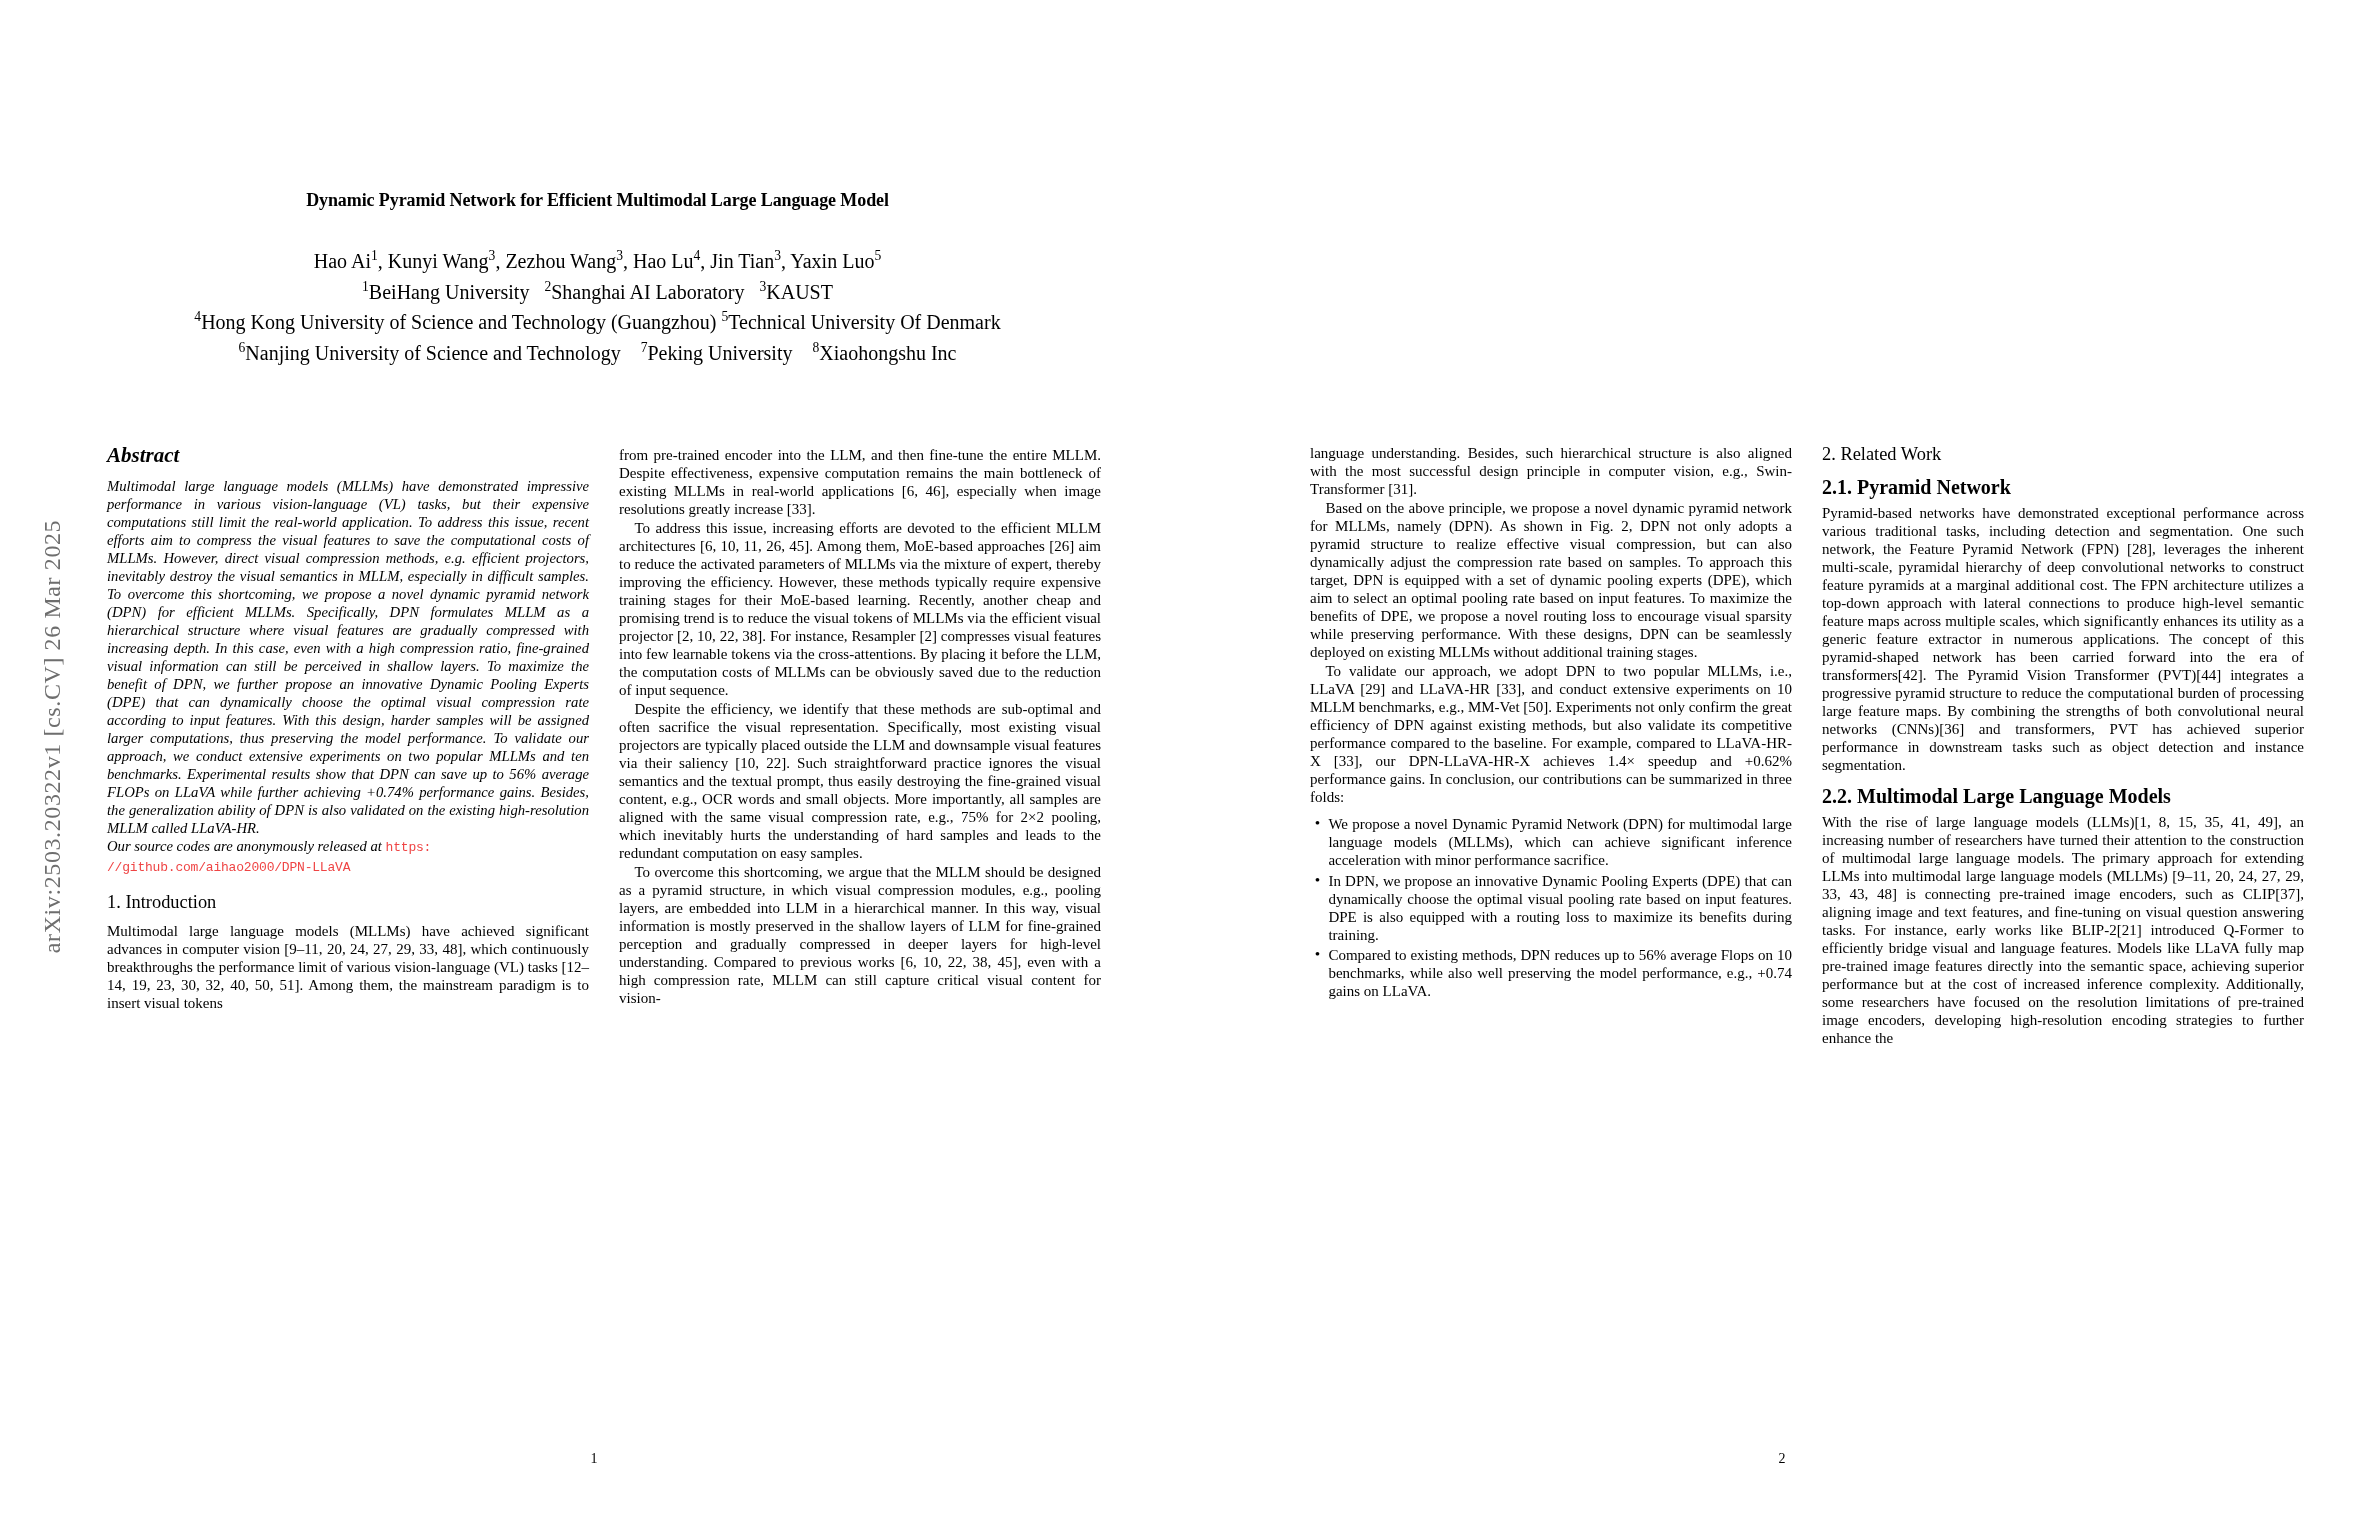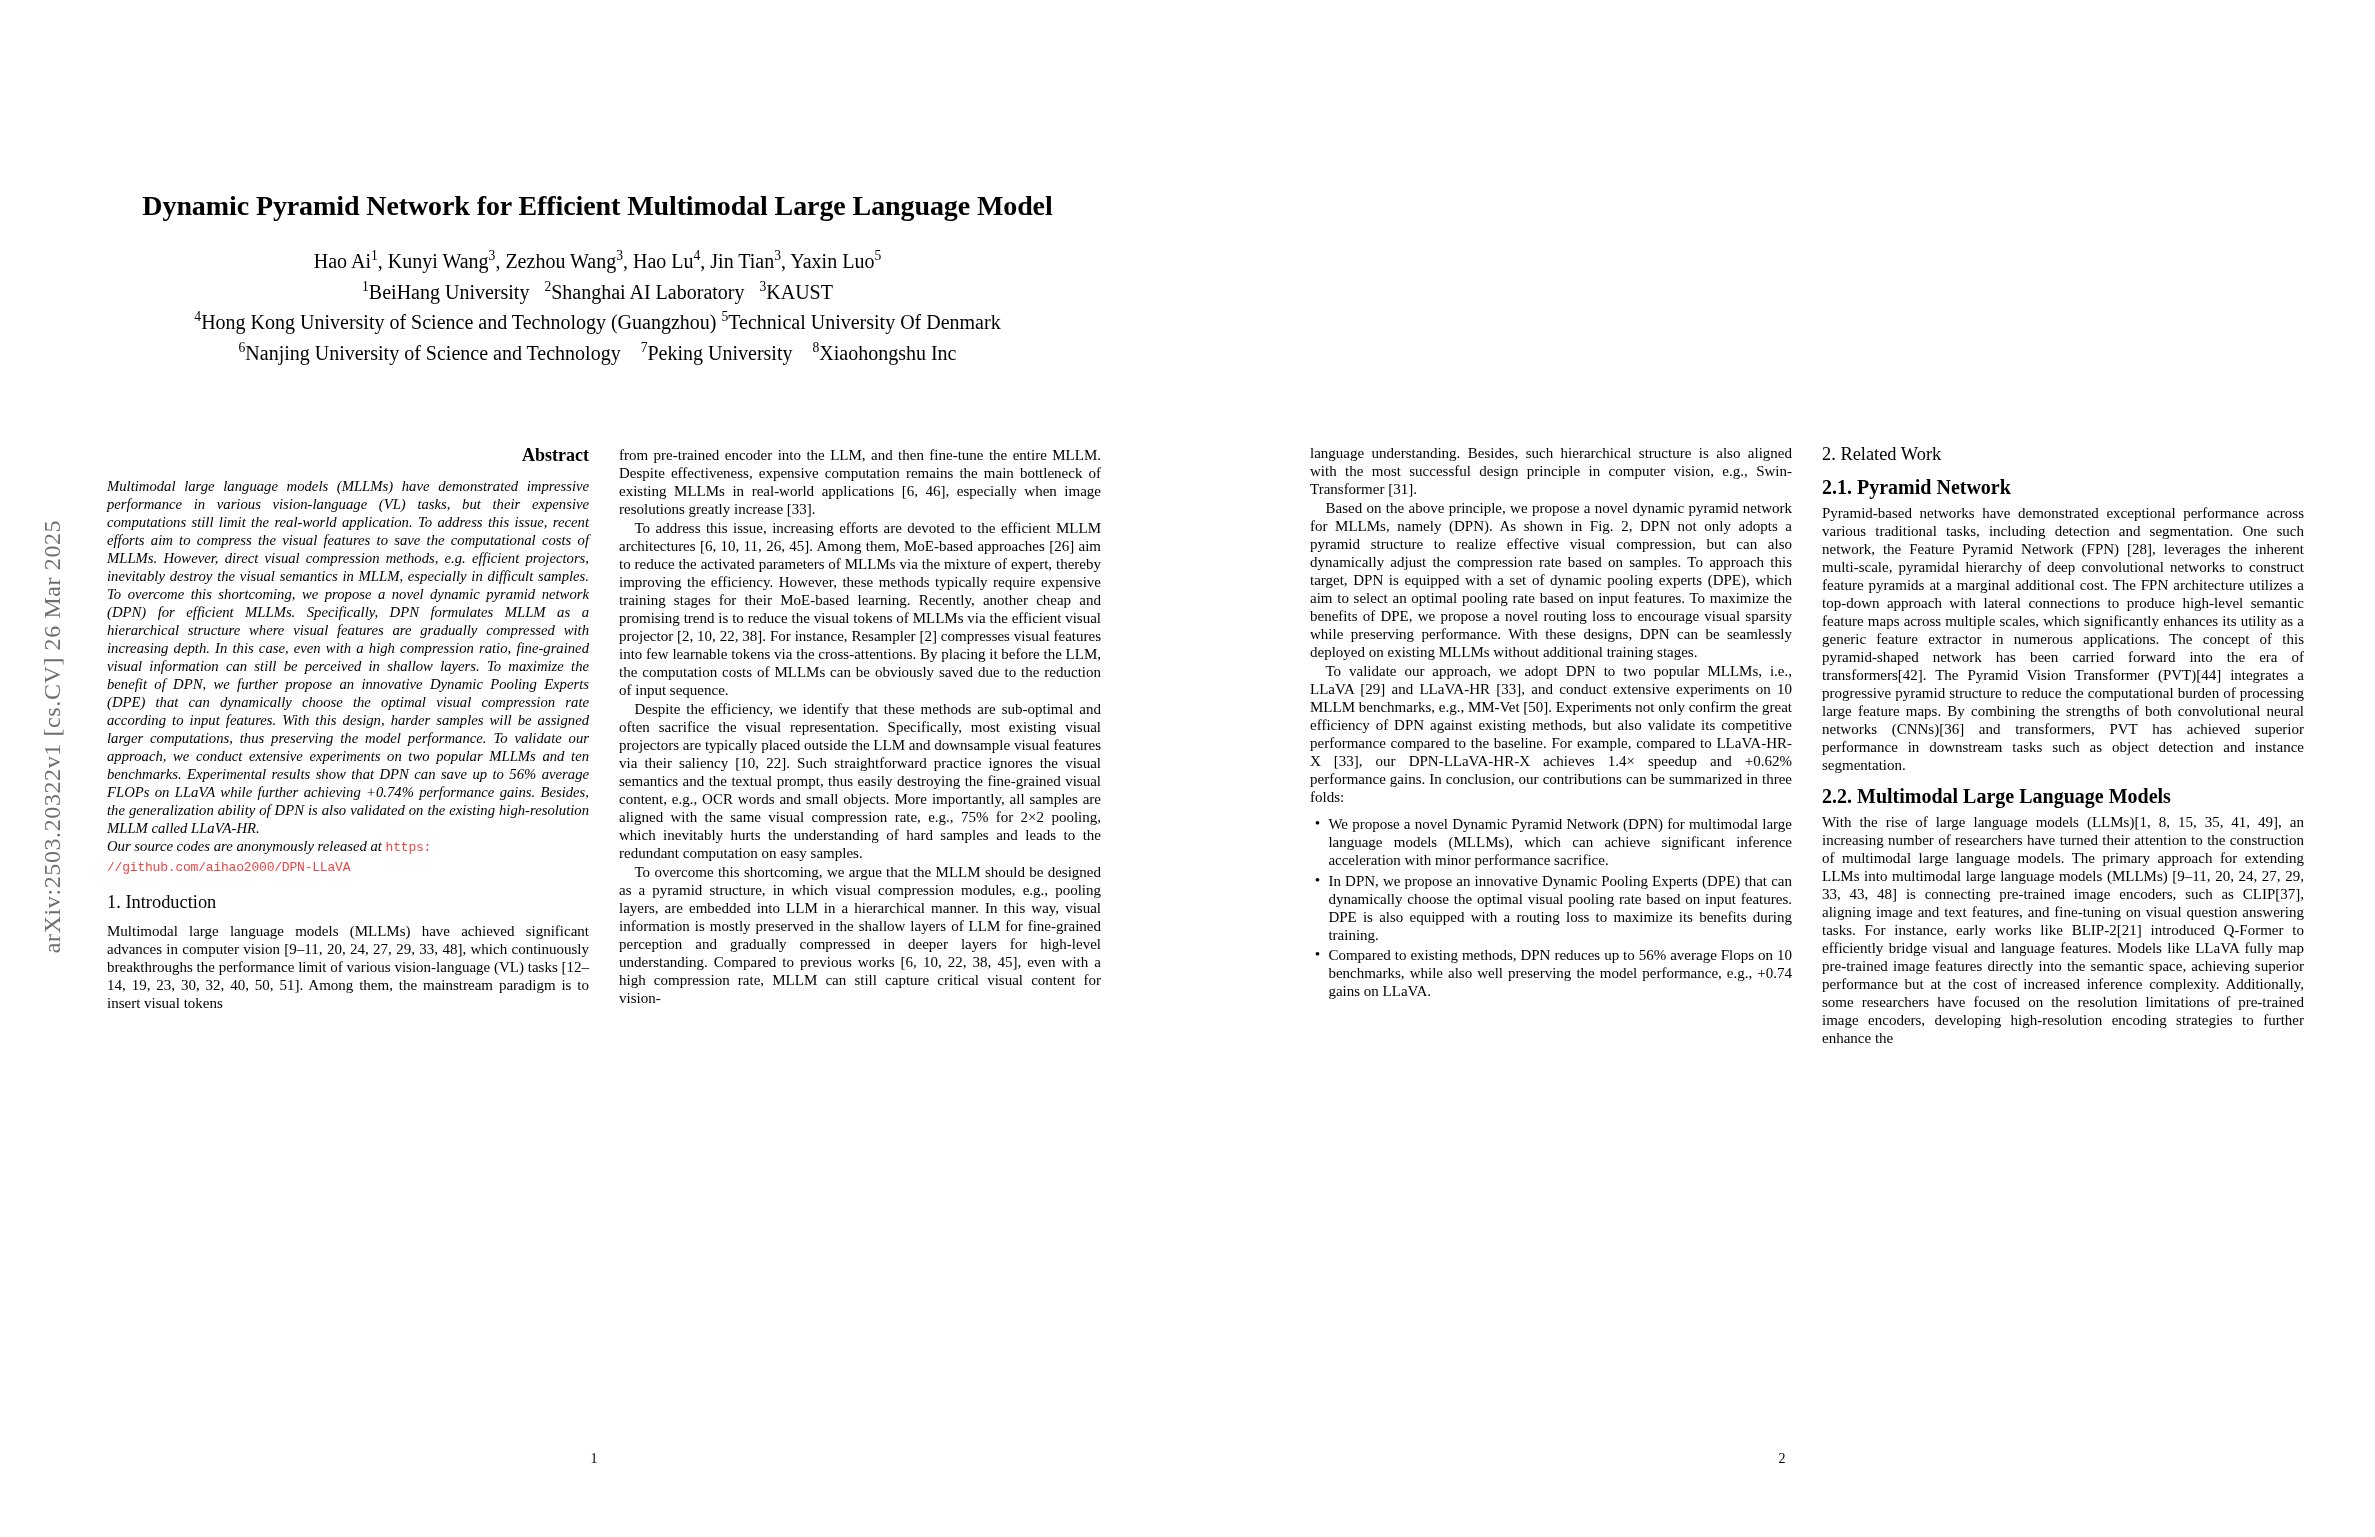--- a/index.html
+++ b/index.html
@@ -41,21 +41,21 @@
     white-space: nowrap;
     text-align: center;
   }
 
   
   #p1-title {
     position: absolute;
     left: 93px; top: 190px;
     width: 1009px;
     text-align: center;
-    font-size: 28px;
+    font-size: 18px;
     font-weight: bold;
     font-family: "Liberation Serif", serif;
     letter-spacing: -0.1px;
   }
   #p1-authors {
     position: absolute;
     left: 93px; top: 243px;
     width: 1009px;
     text-align: center;
     font-size: 20px;
@@ -90,24 +90,25 @@
   }
   .subsec-h {
     font-weight: bold;
     font-size: 20px;
     margin: 12.6px 0 6.8px 0;
     text-indent: 0;
     line-height: 19.4px;
   }
   .abs-h {
     font-weight: bold;
-    font-size: 18px;
-    text-align: right;
+    font-size: 21px;
+    text-align: left;
     margin: 0 0 12.6px 0;
     text-indent: 0;
+    font-style: italic;
   }
   .abstract-body {
     font-style: italic;
     font-size: 14.7px;
     line-height: 18px;
     text-align: justify;
   }
   .abstract-body p { text-indent: 0; margin: 0; }
   .url-mono {
     font-family: "Liberation Mono", monospace;

